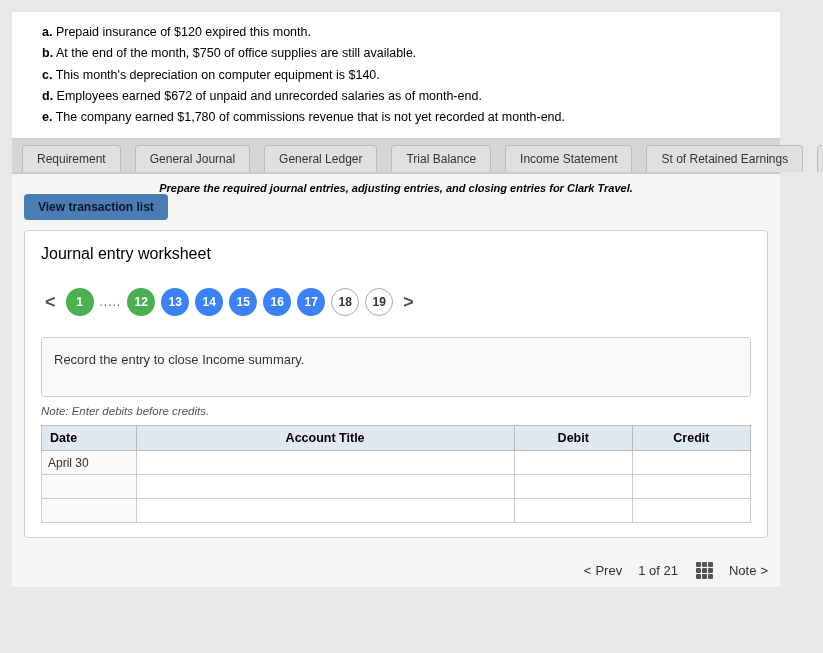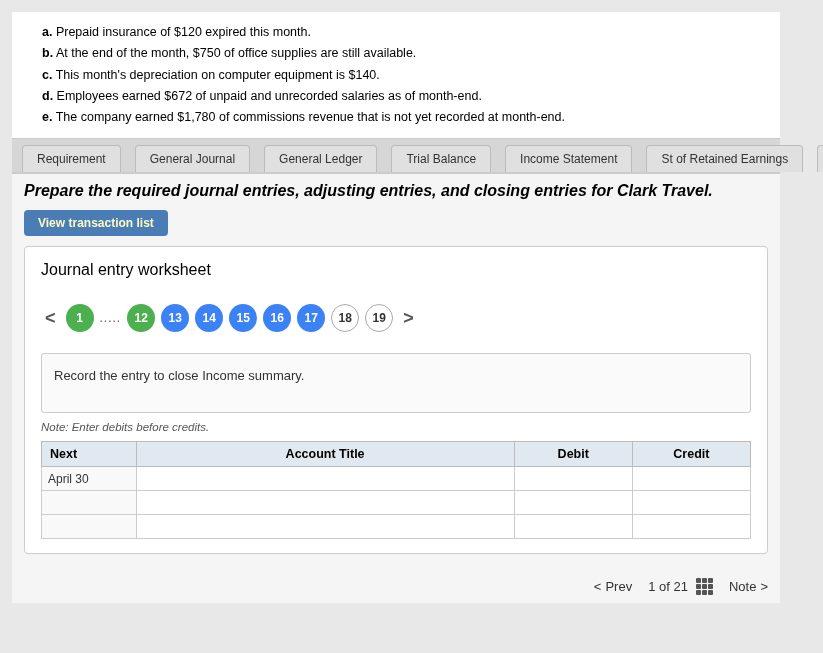--- a/index.html
+++ b/index.html
@@ -50,36 +50,36 @@
       color: #333;
     }
 
     
     .content-area {
       background: #f5f5f5;
       padding: 8px 12px;
     }
 
     .prepare-text {
-      font-size: 16px;
+      font-size: 11px;
       font-style: italic;
       font-weight: bold;
-      margin-bottom: 10px;
       color: #000;
+      text-align: center;
     }
     .prepare-text span {
       font-weight: bold;
       font-style: italic;
     }
 
     
     .view-transaction-btn {
       display: inline-block;
       background: #4a7db5;
-      color: #fef9c3;
+      color: #0f172a;
       padding: 6px 14px;
       border-radius: 4px;
       font-size: 12px;
       font-weight: bold;
       cursor: pointer;
       margin-bottom: 10px;
       border: none;
     }
 
     
@@ -213,21 +213,21 @@
       color: #333;
       cursor: pointer;
       text-decoration: none;
       font-weight: normal;
     }
     .page-indicator {
       font-size: 13px;
       color: #333;
       display: flex;
       align-items: center;
-      gap: 8px;
+      gap: 18px;
     }
     .grid-icon {
       display: inline-grid;
       grid-template-columns: repeat(3, 5px);
       grid-template-rows: repeat(3, 5px);
       gap: 1px;
     }
     .grid-dot {
       width: 5px;
       height: 5px;
@@ -301,21 +301,21 @@
 
       <div class="instruction-box">
         <span>Record the entry to close Income summary.</span>
       </div>
 
       <p class="note-text">Note: Enter debits before credits.</p>
 
       <table class="entry-table">
         <thead>
           <tr>
-            <th class="left">Next</th>
+            <th class="left">Date</th>
             <th>Account Title</th>
             <th>Debit</th>
             <th>Credit</th>
           </tr>
         </thead>
         <tbody>
           <tr>
             <td class="date-cell">April 30</td>
             <td class="account-cell"></td>
             <td class="amount-cell"></td>

